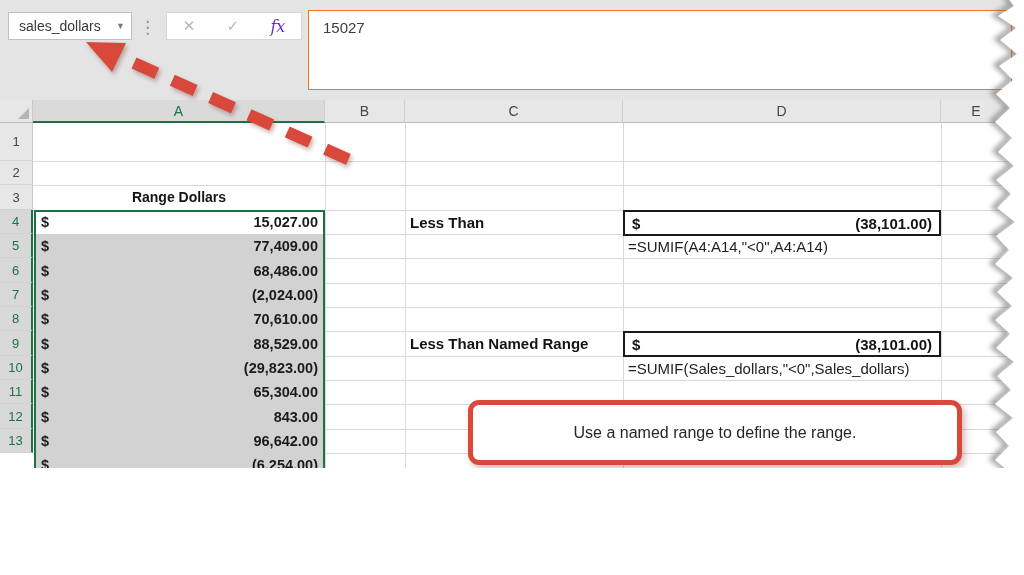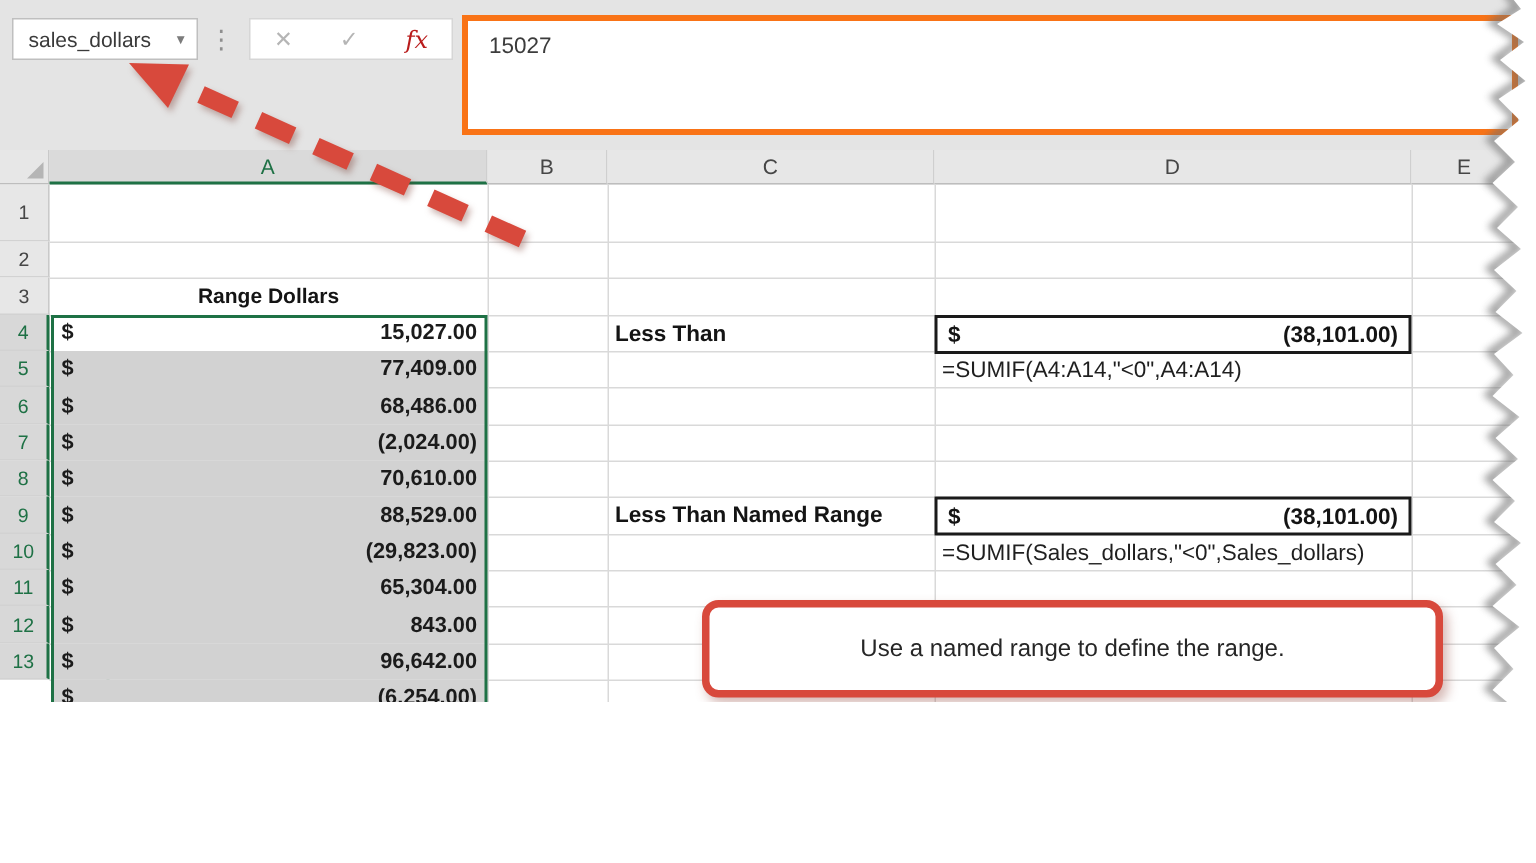--- a/index.html
+++ b/index.html
@@ -17,23 +17,23 @@
   .namebox{position:absolute;left:8px;top:12px;width:124px;height:28px;background:#fff;
     border:1px solid #bfbfbf;display:flex;align-items:center;padding:0 6px 0 10px;z-index:2;}
   .namebox .nbval{flex:1;font-size:14px;color:#3a3a3a;}
   .namebox .dd{font-size:9px;color:#7c7c7c;padding-left:4px;}
   .dots{position:absolute;left:139px;top:13px;height:28px;display:flex;align-items:center;
     color:#8f8f8f;font-size:17px;z-index:2;letter-spacing:0;}
   .fxbar{position:absolute;left:166px;top:12px;width:136px;height:28px;background:#fff;
     border:1px solid #d6d6d6;display:flex;align-items:center;justify-content:space-around;z-index:2;}
   .fxbar .g{font-size:15px;color:#b5b5b5;cursor:default;}
   .fxbar .fx{font-family:"DejaVu Serif","Liberation Serif",serif;font-style:italic;
-    font-size:16px;color:#b91c1c;}
+    font-size:16px;color:#6d28d9;}
   .fbar{position:absolute;left:308px;top:10px;width:704px;height:80px;background:#fff;
-    border:4px solid #f97316;padding:8px 14px;font-size:15px;color:#3c3c3c;z-index:2;}
+    border:1px solid #f97316;padding:8px 14px;font-size:15px;color:#3c3c3c;z-index:2;}
 
   
   .gridbg{position:absolute;left:33px;top:123px;width:979px;height:452px;background:#fff;z-index:1;}
   .corner{position:absolute;left:0;top:100px;width:33px;height:23px;background:#e7e7e7;
     border-right:1px solid #c9c9c9;border-bottom:1px solid #bdbdbd;z-index:2;}
   .corner .tri{position:absolute;right:3px;bottom:3px;width:0;height:0;
     border-left:11px solid transparent;border-bottom:11px solid #b5b5b5;}
   .colh{position:absolute;top:100px;height:23px;background:#e7e7e7;color:#464646;
     font-size:14px;display:flex;align-items:center;justify-content:center;
     border-right:1px solid #cfcfcf;border-bottom:1px solid #bdbdbd;z-index:2;}

